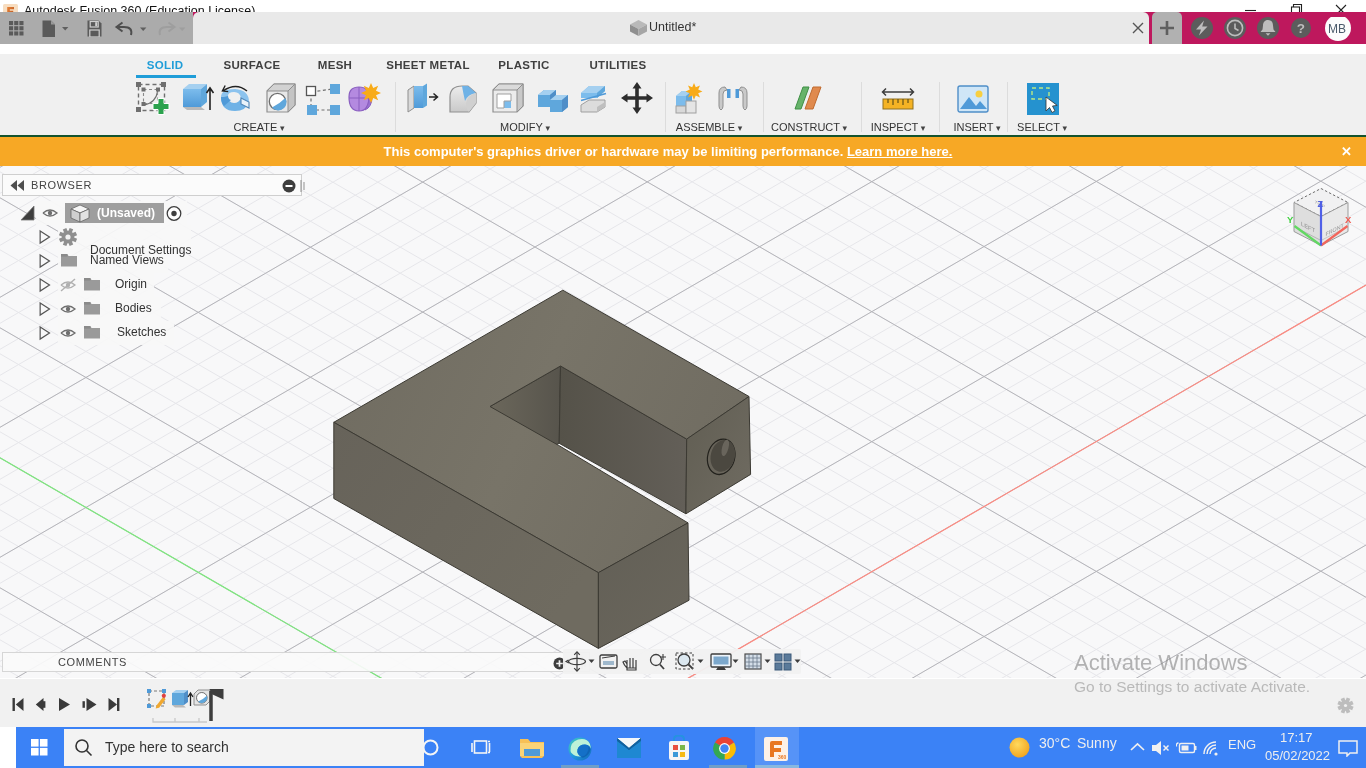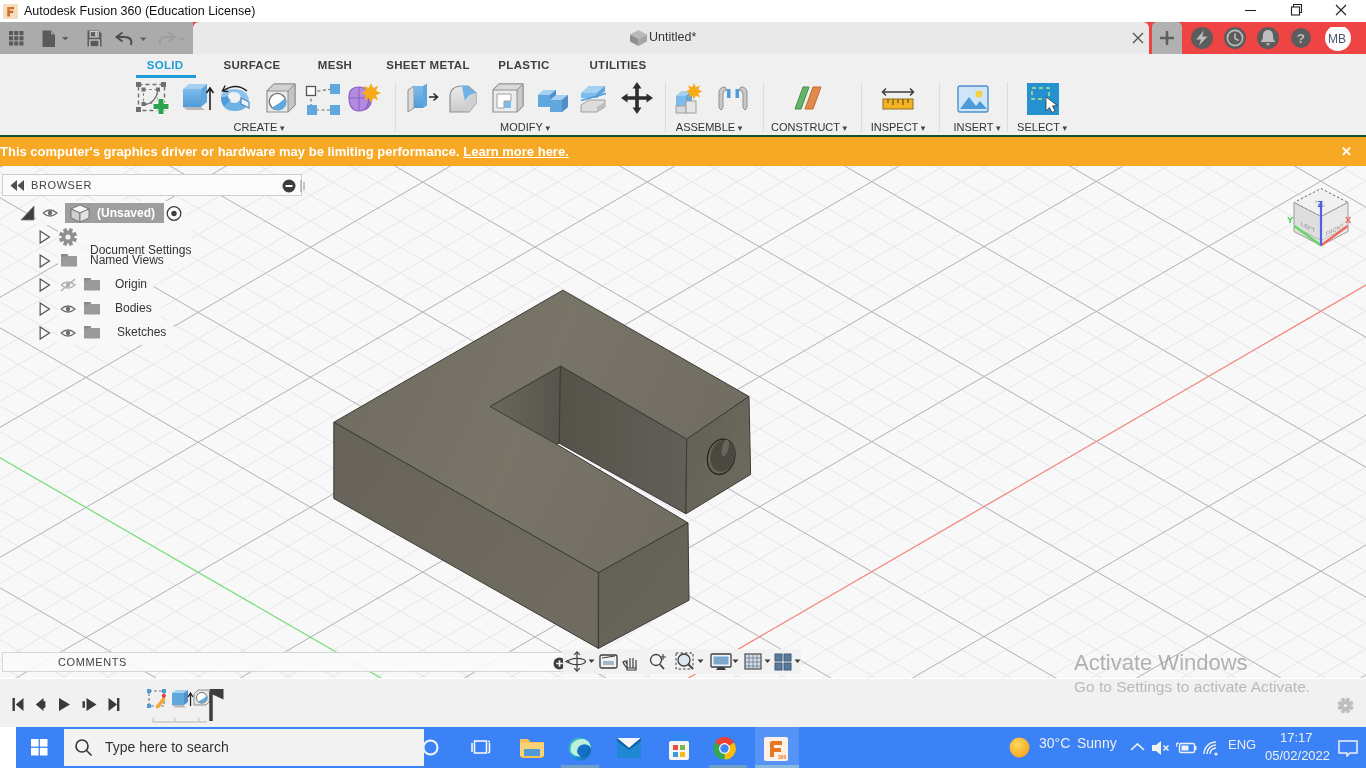--- a/index.html
+++ b/index.html
@@ -1,30 +1,30 @@
 <!DOCTYPE html>
 <html><head><meta charset="utf-8"><style>
 *{margin:0;padding:0;box-sizing:border-box}
 html,body{width:1366px;height:768px;overflow:hidden;font-family:"Liberation Sans",sans-serif;background:#fff}
 .abs{position:absolute}
 #titlebar{left:0;top:0;width:1366px;height:22px;background:#fff}
 #titlebar .t{position:absolute;left:24px;top:3.5px;font-size:12.5px;color:#111}
-#topbar{left:0;top:22px;width:1366px;height:32px;background:#ef4444}
+#topbar{left:0;top:12px;width:1366px;height:32px;background:#be185d}
 #qat{position:absolute;left:0;top:0;width:193px;height:32px;background:#ababab}
 #doctab{position:absolute;left:193px;top:0;width:956px;height:32px;background:#e9e9e9;border-radius:6px 6px 0 0}
 #plustab{position:absolute;left:1152px;top:0;width:30px;height:32px;background:#b1b1b1;border-radius:5px 5px 0 0}
 #ribbon{left:0;top:54px;width:1366px;height:83px;background:#f0f0f0;border-bottom:2px solid #14532d}
 .rtab{position:absolute;top:5px;font-size:11.5px;font-weight:bold;color:#3f3f3f;letter-spacing:0.3px}
 .grplabel{position:absolute;top:67px;font-size:11px;color:#333;white-space:nowrap}
 .grplabel:after{content:" \25BE";font-size:9px;color:#444}
 .vsep{position:absolute;top:28px;height:50px;width:1px;background:#dcdcdc}
 #design{position:absolute;left:12px;top:11.5px;width:108px;height:59px;border:1px solid #c6c6c6;border-radius:3px;
  font-size:12px;font-weight:bold;color:#333;text-align:center;line-height:57px}
 #banner{left:0;top:137px;width:1366px;height:29px;background:#f7a825;color:#fff;font-size:13px;font-weight:bold;
- line-height:29px;padding-right:30px}
+ text-align:center;line-height:29px;padding-right:30px}
 #banner u{text-decoration:underline}
 #bx{position:absolute;right:14px;top:0;font-weight:bold;font-size:13px}
 .panelrow{position:absolute;background:rgba(247,247,247,0.92);height:24px}
 .ptext{position:absolute;font-size:12px;color:#333;top:4px;white-space:nowrap}
 #bhead{position:absolute;left:2px;top:174px;width:300px;height:22px;background:#fbfbfb;border:1px solid #cfcfcf;
  font-size:11px;color:#444;letter-spacing:0.6px}
 #comments{position:absolute;left:2px;top:652px;width:588px;height:20px;background:rgba(250,250,250,0.92);border:1px solid #d6d6d6;
  font-size:11px;color:#444;letter-spacing:0.6px}
 #navbar{position:absolute;left:563px;top:649px;width:238px;height:25px;background:rgba(241,241,241,0.95);border-radius:2px}
 #timeline{left:0;top:678px;width:1366px;height:49px;background:#f1f1f1;border-top:1px solid #fff}

